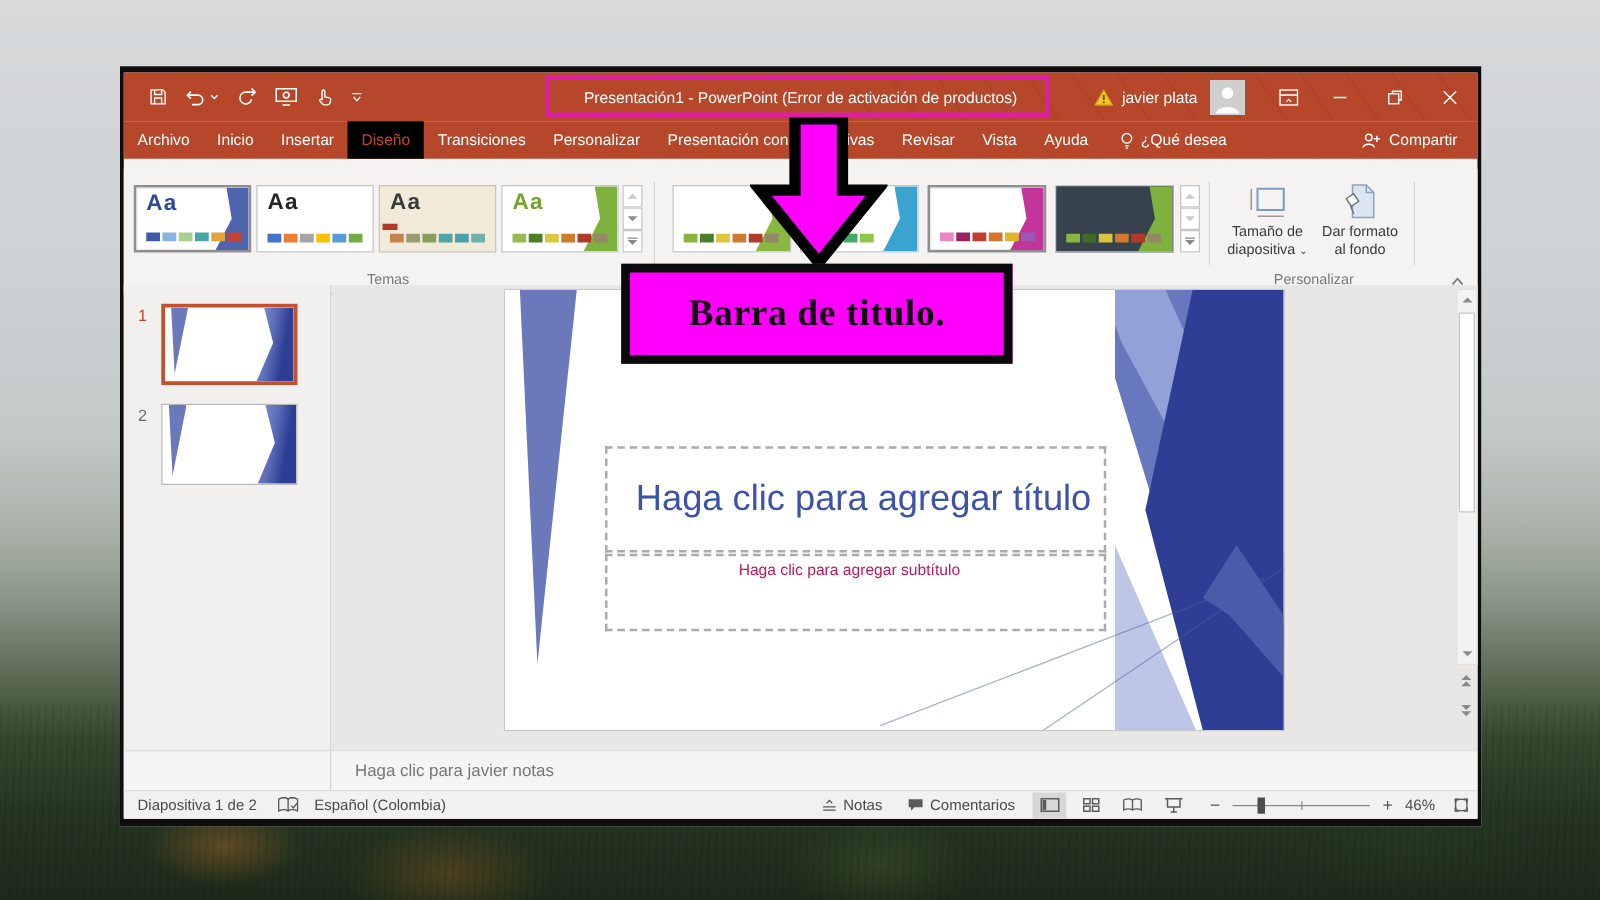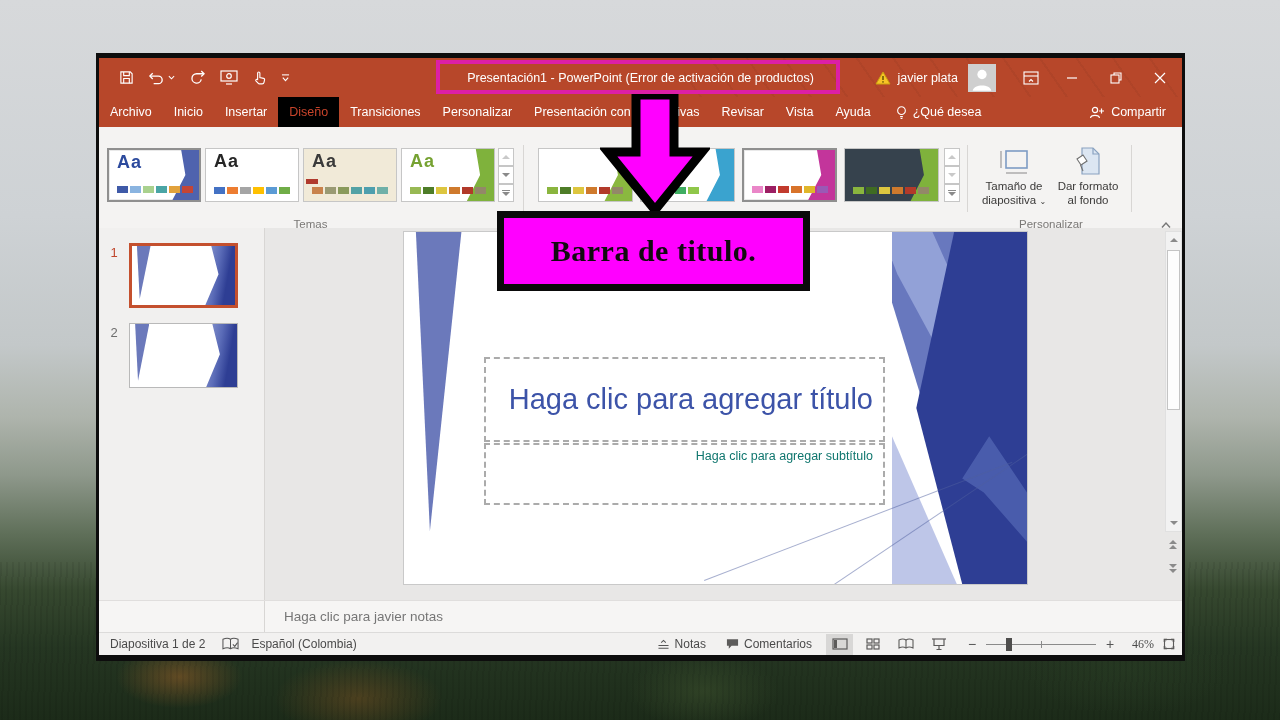--- a/index.html
+++ b/index.html
@@ -93,21 +93,21 @@
   .ar1 { position:absolute; inset:0; background:#2e3e94; clip-path:polygon(46% 0,100% 0,100% 100%,52% 100%,18% 50%); }
   .ar2 { position:absolute; inset:0; background:rgba(91,108,184,.92); clip-path:polygon(2% 0,56% 0,100% 76%,100% 100%,64% 100%,0 20%,0 0); }
   .ar3 { position:absolute; inset:0; background:rgba(154,168,220,.85); clip-path:polygon(0 0,30% 0,100% 60%,100% 80%,4% 12%,0 8%); }
   .ar4 { position:absolute; inset:0; background:rgba(183,192,230,.9); clip-path:polygon(0 58%,48% 100%,0 100%); }
   .ar5 { position:absolute; inset:0; background:rgba(76,95,174,.9); clip-path:polygon(52% 70%,72% 58%,100% 74%,100% 88%,68% 74%); }
   .hair { position:absolute; height:1px; background:rgba(80,95,160,.5); transform-origin:left top; }
   .ph { position:absolute; left:80px; width:401px; border:2px dashed #ababab; }
   .ph-title { top:125px; height:85px; display:flex; align-items:center; }
   .ph-title .t { width:100%; text-align:right; padding:0 10px; color:#3c53a8; font-size:29px; line-height:1.4; }
   .ph-sub { top:211px; height:62px; }
-  .ph-sub .t { text-align:right; padding:4px 10px 0 0; color:#0f766e; font-size:12.5px; }
+  .ph-sub .t { text-align:center; padding:4px 10px 0 0; color:#be185d; font-size:12.5px; }
 
   .vscroll { position:absolute; right:0; top:3px; width:17px; height:301px; background:#f2f2f2; border:1px solid #e0e0e0; }
   .vbtn { position:absolute; left:0; width:15px; height:16px; display:flex; align-items:center; justify-content:center; }
   .vthumb { position:absolute; left:1px; top:18px; width:13px; height:160px; background:#fdfdfd; border:1px solid #c4c4c4; }
   .navbtn { position:absolute; right:2px; width:15px; height:15px; display:flex; flex-direction:column; align-items:center; justify-content:center; gap:1px; }
 
   
   .notes { position:absolute; left:0; top:542px; width:100%; height:32px; background:#f6f5f4; border-top:1px solid #e0dedd; display:flex; align-items:center; }
   .notes-spacer { width:166px; height:100%; border-right:1px solid #d8d6d4; }
   .notes-text { margin-left:19px; font-size:13.5px; color:#767676; }
@@ -118,21 +118,21 @@
   .st-item { display:flex; align-items:center; gap:5px; white-space:nowrap; }
   .views { display:flex; align-items:center; gap:6px; margin:0 14px; }
   .viewbtn { width:27px; height:21px; display:flex; align-items:center; justify-content:center; }
   .viewbtn.sel { background:#d8d7d6; }
   .zoomwrap { display:flex; align-items:center; gap:8px; margin-right:6px; }
   .zminus,.zplus { font-size:14px; color:#555; width:12px; text-align:center; }
   .ztrack { position:relative; width:110px; height:14px; }
   .ztrack .line { position:absolute; left:0; right:0; top:7px; height:1px; background:#8a8a8a; }
   .ztrack .tick { position:absolute; left:50%; top:4px; width:1px; height:7px; background:#8a8a8a; }
   .ztrack .zthumb { position:absolute; left:18%; top:1px; width:6px; height:13px; background:#4e4d4c; }
-  .zlabel { width:30px; text-align:right;font-family:Liberation Serif, serif; }
+  .zlabel { width:30px; text-align:left; }
 
   
   .hl-rect { position:absolute; left:436px; top:60px; width:404px; height:34px; border:4px solid #dc1fa6; z-index:40; pointer-events:none; }
   .arrow-svg { position:absolute; left:600px; top:94px; z-index:50; }
   .ann-box { position:absolute; left:497px; top:211px; width:313px; height:80px; background:#ff00ff; border:7px solid #0a0a0a;
     display:flex; align-items:center; justify-content:center; z-index:50; }
   .ann-box .txt { font-family:"Liberation Serif", serif; font-weight:bold; font-size:30px; color:#120a10; letter-spacing:.5px; }
 
   svg { display:block; }
 </style>

